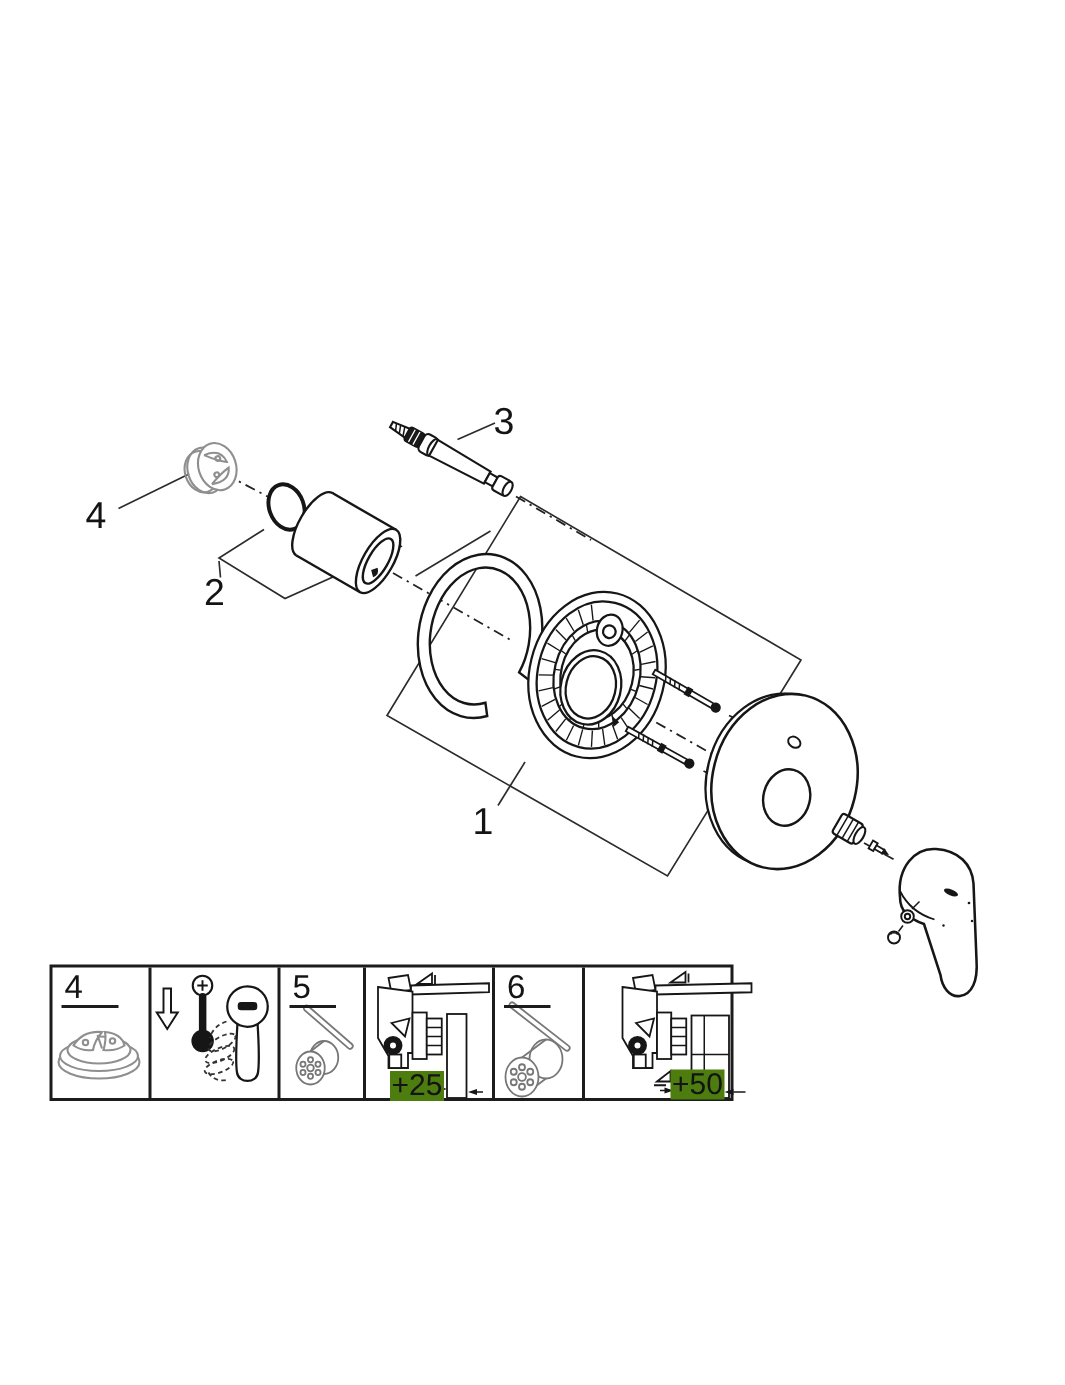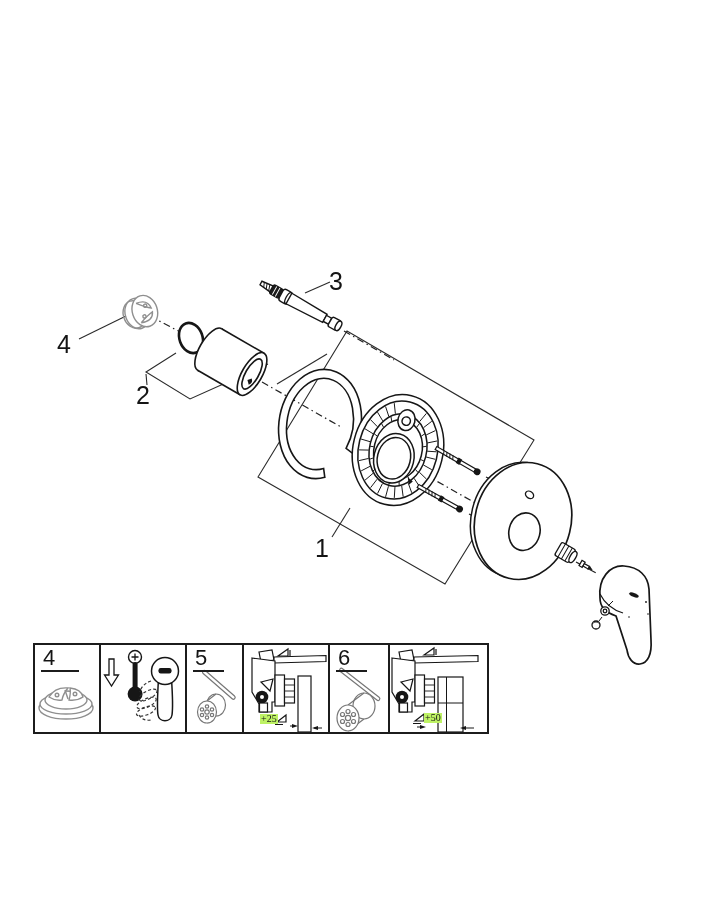--- a/index.html
+++ b/index.html
@@ -8,21 +8,21 @@
   svg.main{position:absolute;left:0;top:0;}
   .plabel{position:absolute;font-size:25px;line-height:1;color:#141414;}
   .strip{position:absolute;left:33px;top:643px;width:456px;height:91px;
          border:2px solid #1c1c1c;box-sizing:border-box;background:#fff;}
   .cell{position:absolute;top:0;height:87px;border-right:2px solid #1c1c1c;box-sizing:border-box;}
   .cell.last{border-right:none;}
   .cell svg{position:absolute;left:0;top:0;}
   .pnum{position:absolute;left:6px;top:1px;font-size:22px;line-height:1.05;
         border-bottom:2px solid #1c1c1c;padding:0 24px 1px 2px;}
   .pnum.narrow{padding-right:17px;}
-  .dim{position:absolute;font-size:10px;line-height:1;background:#bef264;padding:0 1px;font-family:Liberation Serif, serif;}
+  .dim{position:absolute;font-size:20px;line-height:1;background:#4d7c0f;padding:0 1px;}
 </style>
 </head>
 <body>
 
 <div class="stage">
 
   <svg class="main" width="710" height="923" viewBox="0 0 710 923">
 
     <g stroke="#2b2b2b" stroke-width="1.1" fill="none">
       <path d="M347,331 L534,440 L445,584 L258,477 Z"></path>
@@ -303,21 +303,21 @@
           <circle cx="12.5" cy="76.5" r="2"></circle>
             <circle cx="18" cy="79.5" r="2"></circle>
           <circle cx="23.5" cy="76.5" r="2"></circle>
             <circle cx="23.5" cy="69.5" r="2"></circle>
           <circle cx="18" cy="73" r="2.6"></circle>
         </g>
       </svg>
       <span class="pnum narrow">6</span>
     </div>
 
-    <div class="cell last" style="left:349px;width:97px">
+    <div class="cell last" style="left:372px;width:97px">
       <svg width="97" height="87" viewBox="0 0 97 87">
         <g stroke="#161616" fill="#fff" stroke-width="1.2">
           <path d="M15,7 L28,5 L30,15 L17,17 Z"></path>
           <path d="M40,10 L50,3 L50,10 Z M52,4 V10"></path>
           <path d="M30,12 L94,10.5 L94,16.5 L30,18 Z"></path>
           <path d="M8,13 L31,16 L31,57 L28,57 L28,67 L15,67 L15,59 L8,47 Z"></path>
           <path d="M17,37 L29,34 L26,46 Z"></path>
           <circle cx="18" cy="52" r="6.3" fill="#161616" stroke="none"></circle>
           <circle cx="18" cy="52" r="2" fill="#fff" stroke="none"></circle>
           <rect x="15.5" y="58" width="8" height="9"></rect>

